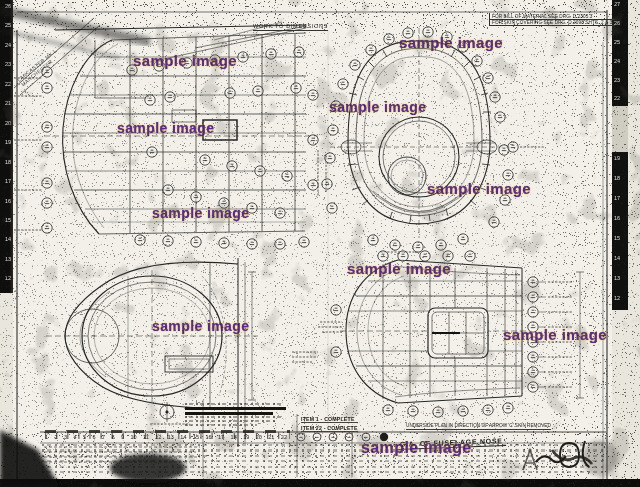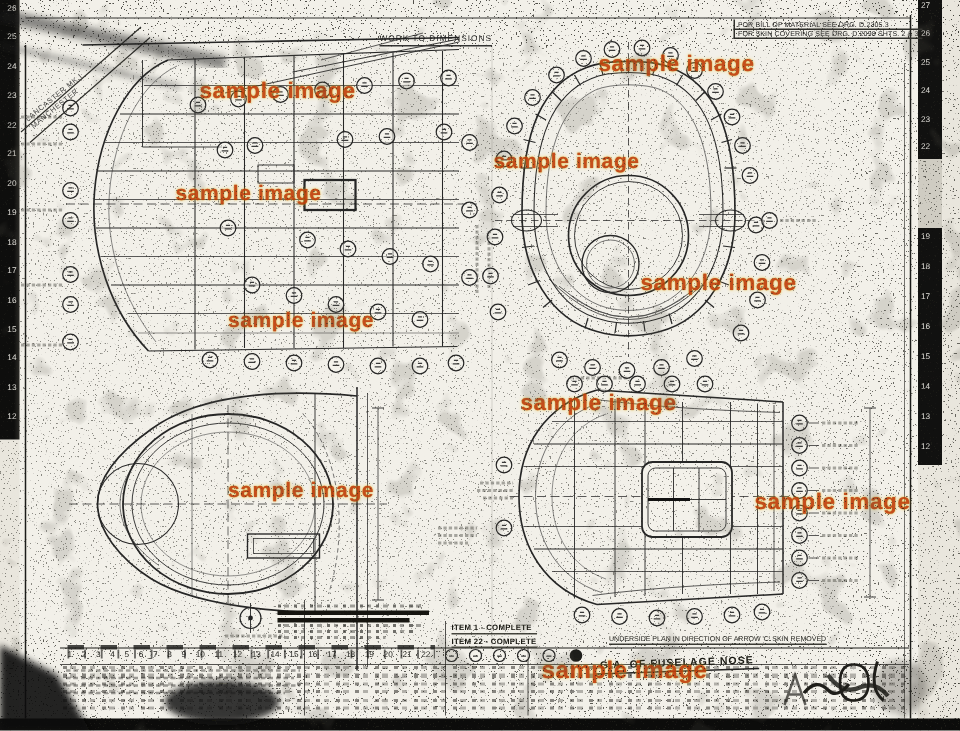--- a/index.html
+++ b/index.html
@@ -16,21 +16,21 @@
           font-size:5px;letter-spacing:.4px;color:#242424;opacity:.85;line-height:1.2}
   .items{position:absolute;z-index:3}
   .itln{font-size:5.2px;font-weight:bold;letter-spacing:.2px;color:#15150f;
         border-bottom:.4px solid #44443c;margin-bottom:1.8px;white-space:nowrap}
   .caption-underside{position:absolute;z-index:3;font-size:4.7px;color:#23231e;
         border-bottom:.5px solid #3a3a34;padding-bottom:.5px;white-space:nowrap}
   .ga-title{position:absolute;z-index:3;font-size:7px;font-weight:bold;letter-spacing:.7px;
         color:#181812;transform:rotate(-2deg);border-bottom:.8px solid #222;
         padding:0 3px 1px;white-space:nowrap}
   .wm{position:absolute;z-index:4;font:700 15px "Liberation Sans",sans-serif;
-      color:#c2410c;letter-spacing:.4px;white-space:nowrap;opacity:.93;
+      color:#4c1d95;letter-spacing:.4px;white-space:nowrap;opacity:.93;
       text-shadow:0 0 1px #b97f00,0 0 3px rgba(255,219,84,.6)}
   .film{position:absolute;z-index:2}
   .film-left{left:0;top:0;width:13px;height:293px;
       background:linear-gradient(90deg,#0e0e0d 0 72%,#2b2a26)}
   .film-right{left:612px;top:0;width:16px;height:310px;background:#111110}
   .film-right .gap{position:absolute;left:0;width:16px;top:106px;height:46px;background:#cfccc2}
   .stripnums{display:flex;flex-direction:column;justify-content:space-between;
       align-items:flex-end;font-size:5.5px;color:#e0ded8;line-height:1}
   .stripnums span{display:block}
   .sn-abs{position:absolute}

